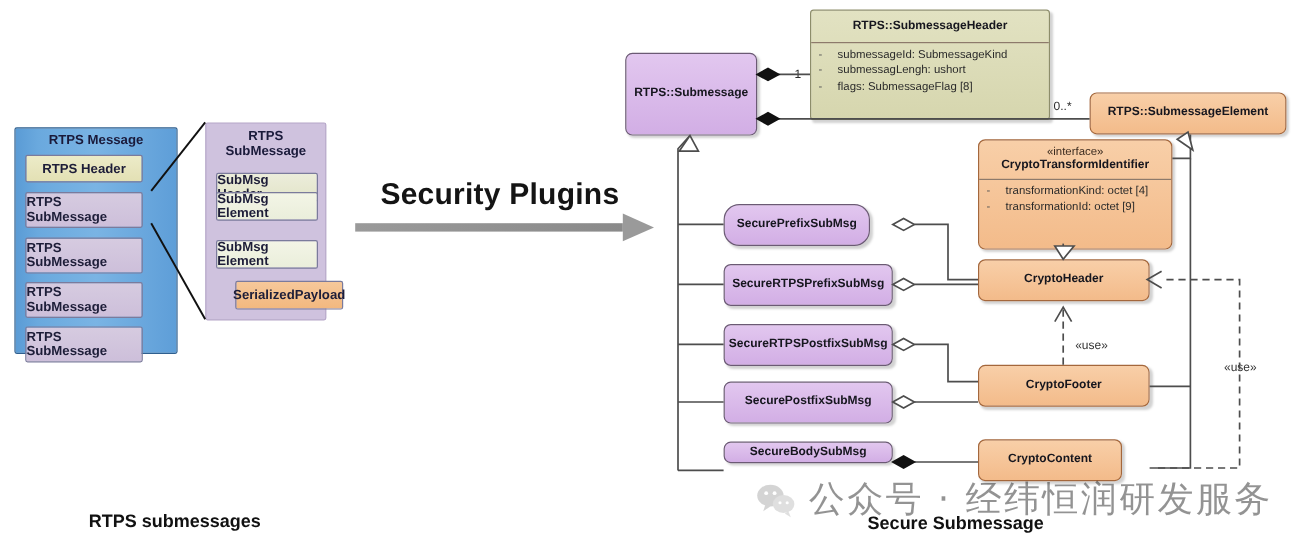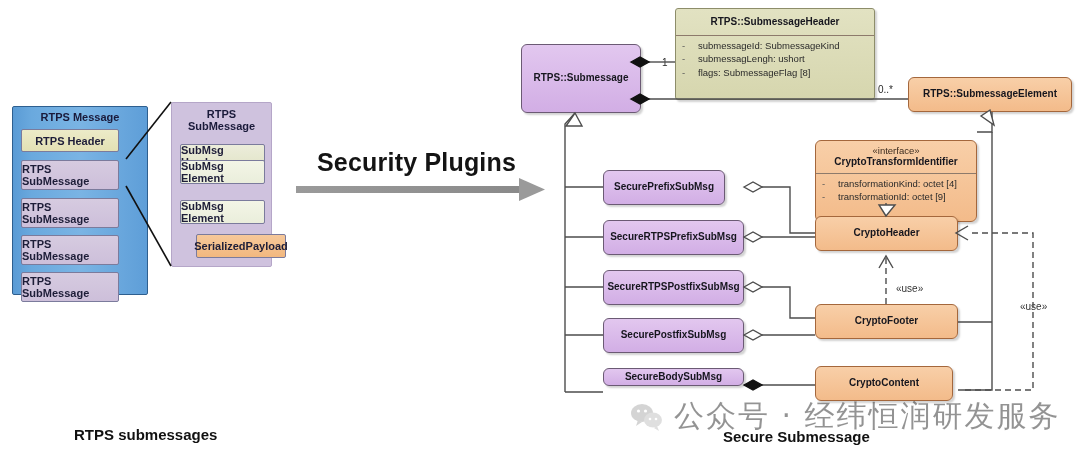--- a/index.html
+++ b/index.html
@@ -217,21 +217,21 @@
     <div class="inner-box box-pale" style="left:8px; top:97px; width:85px; height:24px;">
       <span>SubMsg Element</span>
     </div>
     <div class="inner-box box-orange" style="left:24px; top:131px; width:90px; height:24px;">
       <span>SerializedPayload</span>
     </div>
   </div>
 
   <div class="plugins-label" style="left:317px; top:148px;">Security Plugins</div>
 
-  <div class="uml purple" style="left:521px; top:44px; width:120px; height:69px;">
+  <div class="uml purple" style="left:521px; top:44px; width:110px; height:69px;">
     <div class="centered-name">
       <div class="name">RTPS::Submessage</div>
     </div>
   </div>
 
   <div class="uml khaki" style="left:675px; top:8px; width:200px; height:92px;">
     <div class="name" style="padding-top:7px;">RTPS::SubmessageHeader</div>
     <div class="divider" style="margin-top:6px;"></div>
     <div class="attrs">
       <div class="row">
@@ -248,37 +248,37 @@
       </div>
     </div>
   </div>
 
   <div class="uml orange" style="left:908px; top:77px; width:164px; height:35px;">
     <div class="centered-name">
       <div class="name">RTPS::SubmessageElement</div>
     </div>
   </div>
 
-  <div class="uml orange" style="left:815px; top:140px; width:162px; height:82px;">
+  <div class="uml orange" style="left:815px; top:116px; width:162px; height:92px;">
     <div class="stereo" style="padding-top:4px;">«interface»</div>
     <div class="name">CryptoTransformIdentifier</div>
     <div class="divider" style="margin-top:4px;"></div>
     <div class="attrs">
       <div class="row">
         <span class="vis">-</span>
         <span>transformationKind: octet [4]</span>
       </div>
       <div class="row">
         <span class="vis">-</span>
         <span>transformationId: octet [9]</span>
       </div>
     </div>
   </div>
 
-  <div class="uml purple" style="left:603px; top:170px; width:122px; height:35px;">
+  <div class="uml purple" style="left:603px; top:170px; width:122px; height:35px;border-radius:13px;">
     <div class="centered-name">
         <div class="name">SecurePrefixSubMsg</div>
       </div>
   </div>
   <div class="uml purple" style="left:603px; top:220px; width:141px; height:35px;">
     <div class="centered-name">
         <div class="name">SecureRTPSPrefixSubMsg</div>
       </div>
   </div>
   <div class="uml purple" style="left:603px; top:270px; width:141px; height:35px;">
@@ -300,21 +300,21 @@
   <div class="uml orange" style="left:815px; top:216px; width:143px; height:35px;">
     <div class="centered-name">
         <div class="name">CryptoHeader</div>
       </div>
   </div>
   <div class="uml orange" style="left:815px; top:304px; width:143px; height:35px;">
     <div class="centered-name">
         <div class="name">CryptoFooter</div>
       </div>
   </div>
-  <div class="uml orange" style="left:815px; top:366px; width:138px; height:35px;">
+  <div class="uml orange" style="left:815px; top:366px; width:120px; height:35px;">
     <div class="centered-name">
         <div class="name">CryptoContent</div>
       </div>
   </div>
 
   <div class="mult" style="left:662px; top:57px;">1</div>
   <div class="mult" style="left:878px; top:84px;">0..*</div>
 
   <div class="usestereo" style="left:896px; top:283px;">«use»</div>
   <div class="usestereo" style="left:1020px; top:301px;">«use»</div>

